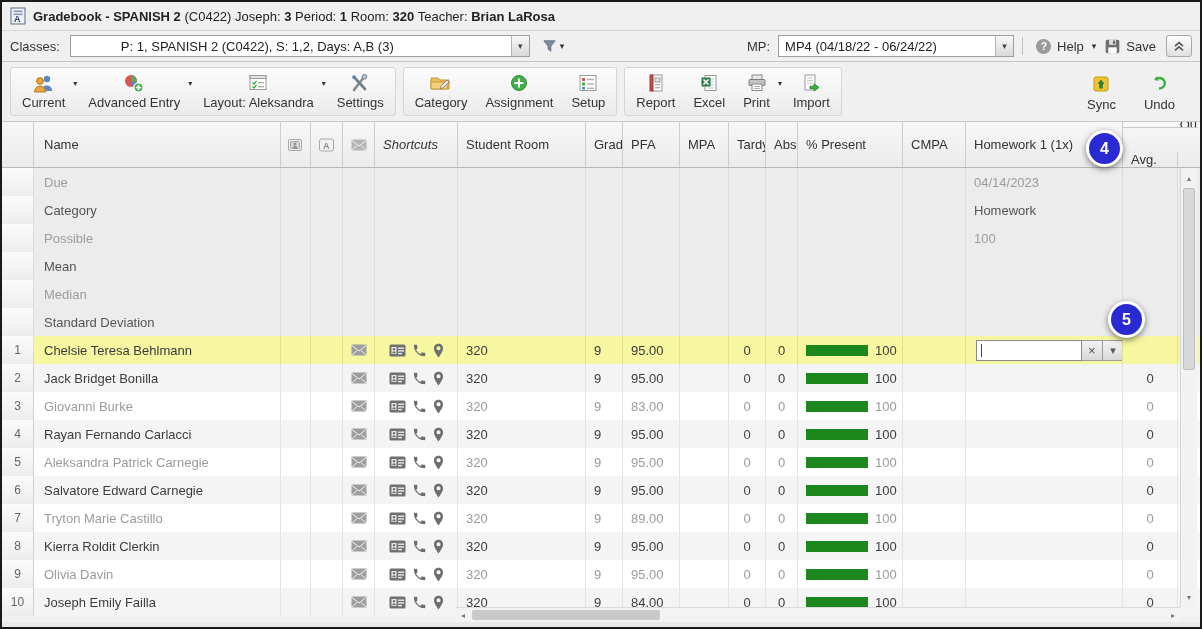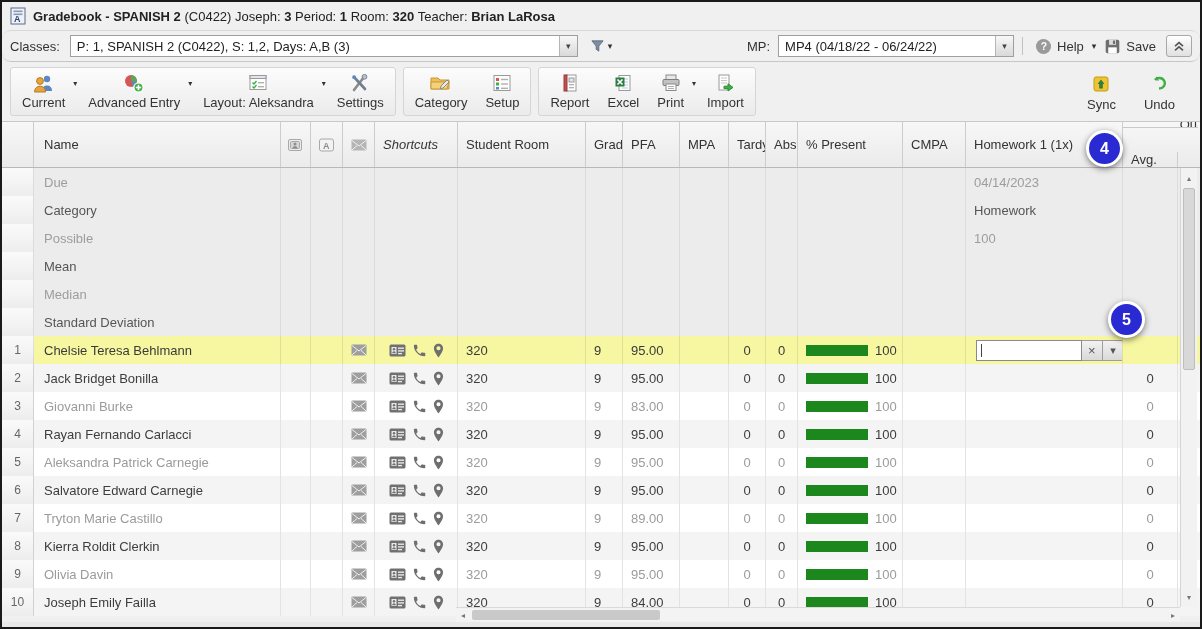--- a/index.html
+++ b/index.html
@@ -5,21 +5,21 @@
   html,body{margin:0;padding:0;background:#fff;font-family:"Liberation Sans",sans-serif;}
   .page{position:relative;width:1202px;height:629px;background:#f0f0f0;border:2px solid #1a1a1a;box-sizing:border-box;overflow:hidden;}
 
   
   .titlebar{height:28px;display:flex;align-items:center;padding-left:8px;background:#f0f0f0;font-size:13px;color:#222;}
   .titlebar .app-icon{margin-right:6px;display:flex;}
   .titlebar b{font-weight:bold;}
   .titlebar span{white-space:pre;}
 
   
-  .classesbar{height:32px;display:flex;align-items:center;padding:0 8px;background:#f0f0f0;border-top:1px solid #d8d8d8;border-bottom:1px solid #c6c6c6;font-size:13px;color:#333;box-sizing:border-box;border-radius:9px;}
+  .classesbar{height:32px;display:flex;align-items:center;padding:0 8px;background:#f0f0f0;border-top:1px solid #d8d8d8;border-bottom:1px solid #c6c6c6;font-size:13px;color:#333;box-sizing:border-box;}
   .dd{display:flex;align-items:stretch;height:22px;background:#fff;border:1px solid #9f9f9f;box-sizing:border-box;}
   .dd-value{flex:1;display:flex;align-items:center;padding:0 6px;font-size:13px;color:#222;white-space:nowrap;overflow:hidden;}
   .dd-btn{width:17px;border-left:1px solid #b5b5b5;background:linear-gradient(#f8f8f8,#d9d9d9);display:flex;align-items:center;justify-content:center;font-size:9px;color:#444;}
   .vsep{width:1px;height:18px;background:#c2c2c2;margin:0 8px;}
   .flatbtn{display:flex;align-items:center;gap:5px;font-size:13px;color:#333;padding:0 4px;}
   .collapse-btn{width:24px;height:20px;margin-left:6px;border:1px solid #a8a8a8;border-radius:3px;background:linear-gradient(#ffffff,#e0e0e0);display:flex;align-items:center;justify-content:center;}
   .mini-arrow{font-size:9px;color:#333;margin-left:3px;}
 
   
   .toolbar{height:60px;display:flex;align-items:stretch;padding:5px 8px;background:#f0f0f0;border-bottom:1px solid #c8c8c8;box-sizing:border-box;}
@@ -101,21 +101,21 @@
       <span> Period: </span>
       <b>1</b>
       <span> Room: </span>
       <b>320</b>
       <span> Teacher: </span>
       <b>Brian LaRosa</b>
   </div>
 
   <div class="classesbar">
     <span>Classes:</span>
-    <div class="dd" style="width:508px;margin-left:10px;">
+    <div class="dd" style="width:460px;margin-left:10px;padding-left:44px;">
       <span class="dd-value">P: 1, SPANISH 2 (C0422), S: 1,2, Days: A,B (3)</span>
       <span class="dd-btn">▾</span>
     </div>
     <span style="margin-left:12px;display:flex;align-items:center;">
       <svg width="15" height="14" viewBox="0 0 16 15">
           <path d="M2 2h12l-4.6 5.6V13l-2.8-2V7.6z" fill="#7d8ea3" stroke="#5c6d82"></path>
         </svg>
       <span class="mini-arrow">▾</span>
     </span>
     <span style="margin-left:auto">MP:</span>
@@ -207,20 +207,30 @@
     <div class="tb-group">
       <div class="tb-item no-dd">
         <span class="tb-icon">
           <svg width="24" height="20" viewBox="0 0 24 20">
               <path d="M2 5h7l2 2h9v9H2z" fill="#ecc05a" stroke="#c79832"></path>
               <path d="M2 9h18l-2 7H2z" fill="#f4d27c" stroke="#c79832"></path>
               <path d="M12 13 18 7l2 2-6 6-2.8.8z" fill="#e8e8e8" stroke="#8a8a8a"></path>
             </svg>
         </span>
         <span class="tb-label">Category</span>
+      </div>
+      <div class="tb-item no-dd">
+        <span class="tb-icon">
+          <svg width="20" height="20" viewBox="0 0 20 20">
+              <circle cx="10" cy="10" r="7.5" fill="#3faf46" stroke="#2e8f35"></circle>
+              <rect x="9" y="5.5" width="2" height="9" fill="#fff"></rect>
+              <rect x="5.5" y="9" width="9" height="2" fill="#fff"></rect>
+            </svg>
+        </span>
+        <span class="tb-label">Assignment</span>
       </div>
       <div class="tb-item no-dd">
         <span class="tb-icon">
           <svg width="22" height="20" viewBox="0 0 22 20">
               <rect x="3" y="2.5" width="16" height="15" fill="#fdfdfd" stroke="#9a9a9a"></rect>
               <rect x="5" y="5" width="3" height="3" fill="#d95454"></rect>
               <rect x="5" y="9.5" width="3" height="3" fill="#3faf46"></rect>
               <rect x="5" y="14" width="3" height="2.5" fill="#5b87c5"></rect>
               <rect x="10" y="5.8" width="7" height="1.4" fill="#b0b0b0"></rect>
               <rect x="10" y="10.3" width="7" height="1.4" fill="#b0b0b0"></rect>

